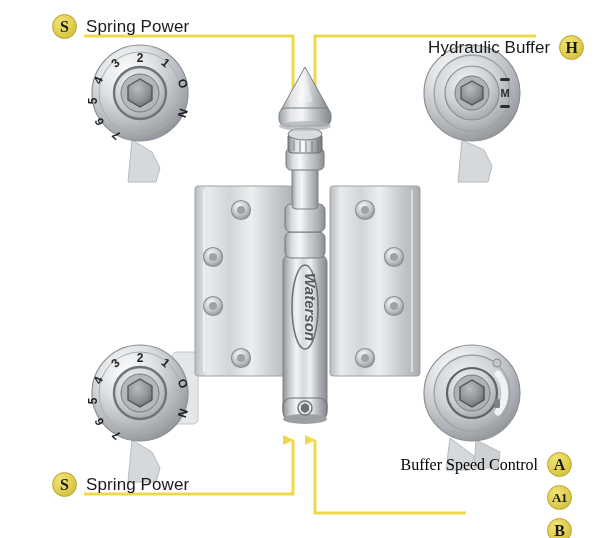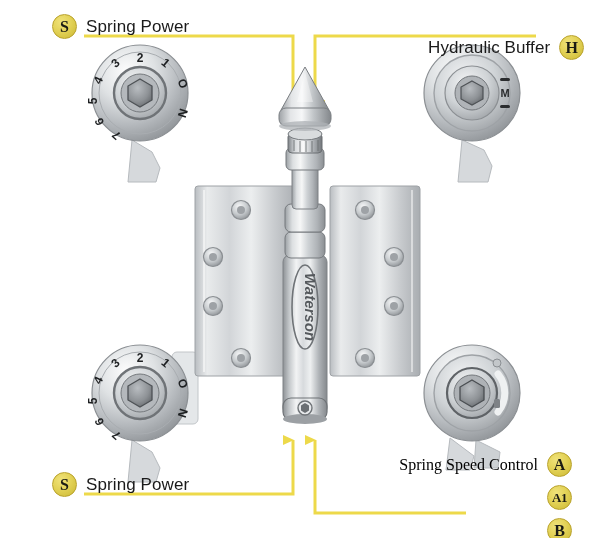--- a/index.html
+++ b/index.html
@@ -270,21 +270,21 @@
   <span class="txt">Spring Power</span>
 </div>
 
 <div class="callout" id="lbl-hydraulic">
   <span class="txt">Hydraulic Buffer</span>
   <span class="badge">H</span>
 </div>
 
 <div class="right-stack" style="top:452px;">
   <div class="right-row">
-    <span class="txt">Spring Speed Control</span>
+    <span class="txt">Buffer Speed Control</span>
     <span class="badge">A</span>
   </div>
   <div class="right-row">
     <span class="badge small-txt">A1</span>
   </div>
   <div class="right-row">
     <span class="badge">B</span>
   </div>
 </div>
 

